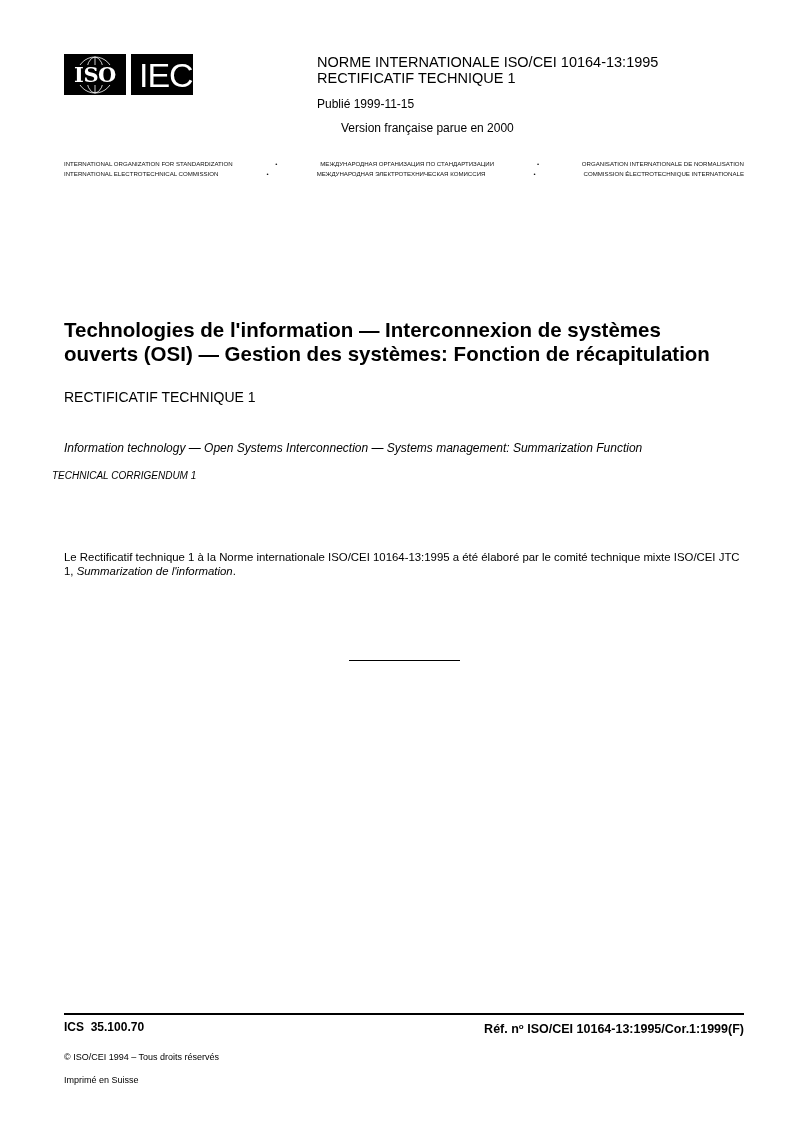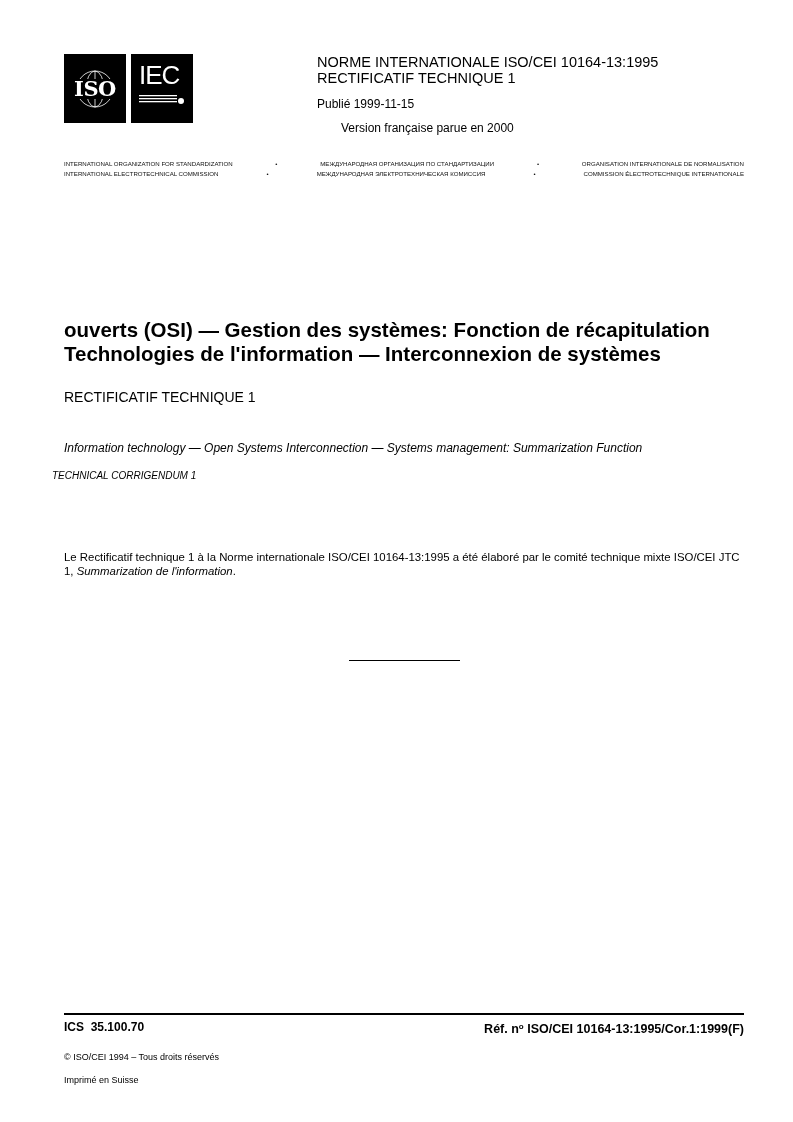--- a/index.html
+++ b/index.html
@@ -4,36 +4,36 @@
 <style>
   html, body { margin: 0; padding: 0; background: #ffffff; }
   body {
     width: 793px; height: 1122px; position: relative; overflow: hidden;
     font-family: "Liberation Sans", sans-serif; color: #000;
   }
   .abs { position: absolute; }
 
   
   .logo-box {
-    position: absolute; top: 54px; width: 62px; height: 69px; background: #000;
+    position: absolute; top: 54px; width: 62px; height: 41px; background: #000;
     color: #fff; display: flex; align-items: center; justify-content: center;
   }
   #iso-logo { left: 64px; }
   #iec-logo { left: 131px; }
   .iso-text {
     font-family: "DejaVu Serif", serif; font-weight: bold; font-size: 21px;
     letter-spacing: -0.5px; position: relative; z-index: 2;
     background: #000; padding: 0 1px; line-height: 20px;
   }
   .globe {
     position: absolute; left: 50%; top: 50%; width: 40px; height: 40px;
     margin-left: -20px; margin-top: -20px; z-index: 1;
   }
   .iec-text {
-    font-family: "Liberation Sans", sans-serif; font-size: 26px; letter-spacing: -1px;
+    font-family: "Liberation Sans", sans-serif; font-size: 34px; letter-spacing: -1px;
     position: absolute; top: 6px; left: 8px; line-height: 30px;
   }
   .iec-lines { position: absolute; left: 8px; top: 40px; width: 46px; height: 10px; }
 
   
   #std-title { left: 317px; top: 54px; font-size: 14.5px; font-weight: normal; line-height: 16px; }
   #std-subtitle { left: 317px; top: 70px; font-size: 14.5px; line-height: 16px; }
   #published { left: 317px; top: 97px; font-size: 12px; line-height: 14px; }
   #fr-version { left: 317px; top: 121px; font-size: 12px; line-height: 14px; margin-left: 24px; }
 
@@ -109,22 +109,22 @@
 </div>
 <div id="org-line-2" class="org-line">
   <span>INTERNATIONAL ELECTROTECHNICAL COMMISSION</span>
   <span>•</span>
   <span>МЕЖДУНАРОДНАЯ ЭЛЕКТРОТЕХНИЧЕСКАЯ КОМИССИЯ</span>
   <span>•</span>
   <span>COMMISSION ÉLECTROTECHNIQUE INTERNATIONALE</span>
 </div>
 
 <div id="main-title" class="abs">
+  <div>Technologies de l'information — Interconnexion de systèmes</div>
   <div>ouverts (OSI) — Gestion des systèmes: Fonction de récapitulation</div>
-  <div>Technologies de l'information — Interconnexion de systèmes</div>
 </div>
 <div id="main-subtitle" class="abs">RECTIFICATIF TECHNIQUE 1</div>
 <div id="en-title" class="abs">Information technology — Open Systems Interconnection — Systems management: Summarization Function</div>
 <div id="en-subtitle" class="abs">TECHNICAL CORRIGENDUM 1</div>
 
 <div id="body-para" class="abs"><span>Le Rectificatif technique 1 à la Norme internationale ISO/CEI 10164-13:1995 a été élaboré par le comité technique mixte ISO/CEI JTC 1, </span><i>Summarization de l'information</i><span>.</span></div>
 
 <div id="center-rule" class="abs"></div>
 
 <div id="footer-rule" class="abs"></div>

